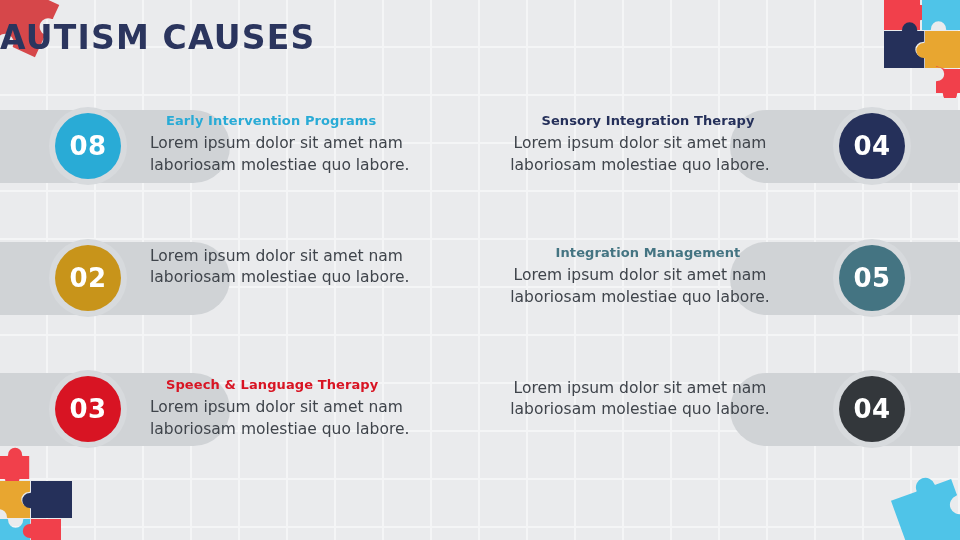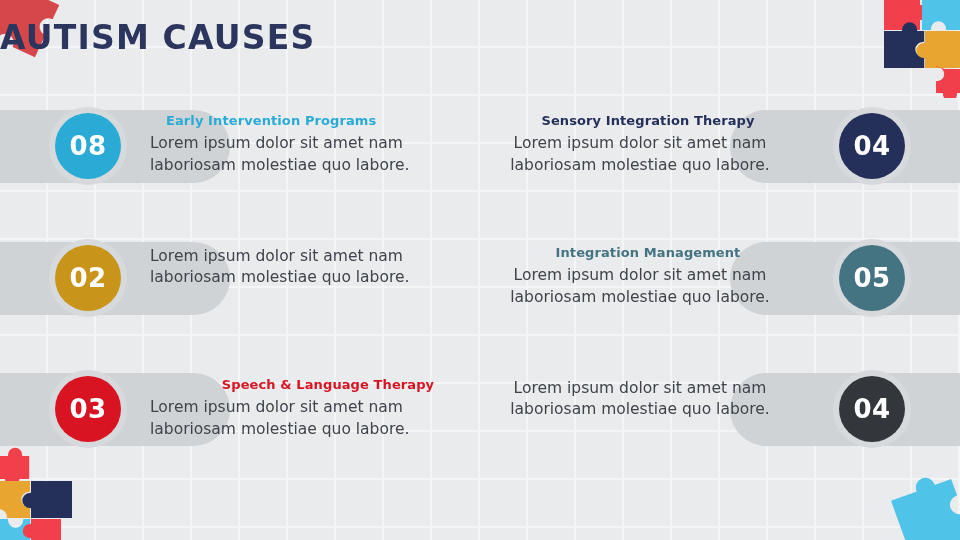--- a/index.html
+++ b/index.html
@@ -202,21 +202,21 @@
   <span>02</span>
 </div>
 <div class="txtblock left trow2">
   <p class="item-desc" style="color: rgb(63, 68, 75);">Lorem ipsum dolor sit amet nam laboriosam molestiae quo labore.</p>
 </div>
 
 <div class="numcircle left nrow3" style="background: rgb(216, 20, 35);">
   <span>03</span>
 </div>
 <div class="txtblock left trow3">
-  <p class="item-title" style="color: rgb(216, 20, 35); text-align: center;">Speech &amp; Language Therapy</p>
+  <p class="item-title" style="color: rgb(216, 20, 35);">Speech &amp; Language Therapy</p>
   <p class="item-desc" style="color: rgb(63, 68, 75);">Lorem ipsum dolor sit amet nam laboriosam molestiae quo labore.</p>
 </div>
 
 <div class="numcircle right nrow1" style="background: rgb(37, 48, 90);">
   <span>04</span>
 </div>
 <div class="txtblock right trow1">
   <p class="item-title" style="color: rgb(37, 48, 90);">Sensory Integration Therapy</p>
   <p class="item-desc" style="color: rgb(63, 68, 75);">Lorem ipsum dolor sit amet nam laboriosam molestiae quo labore.</p>
 </div>

